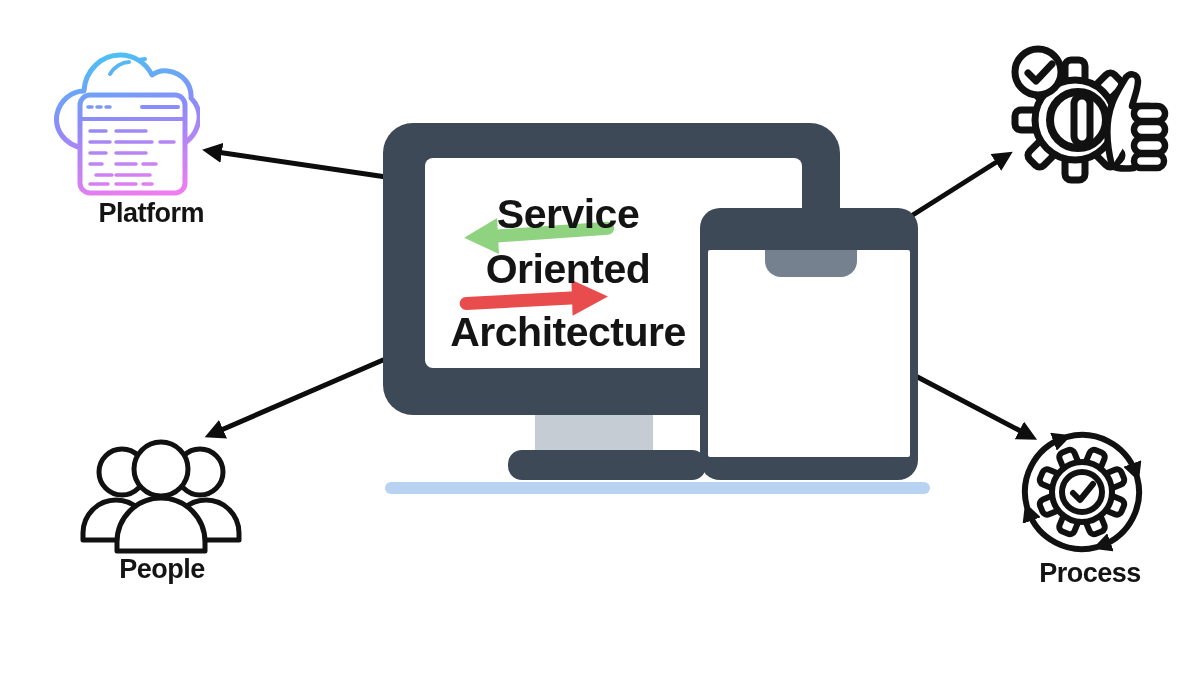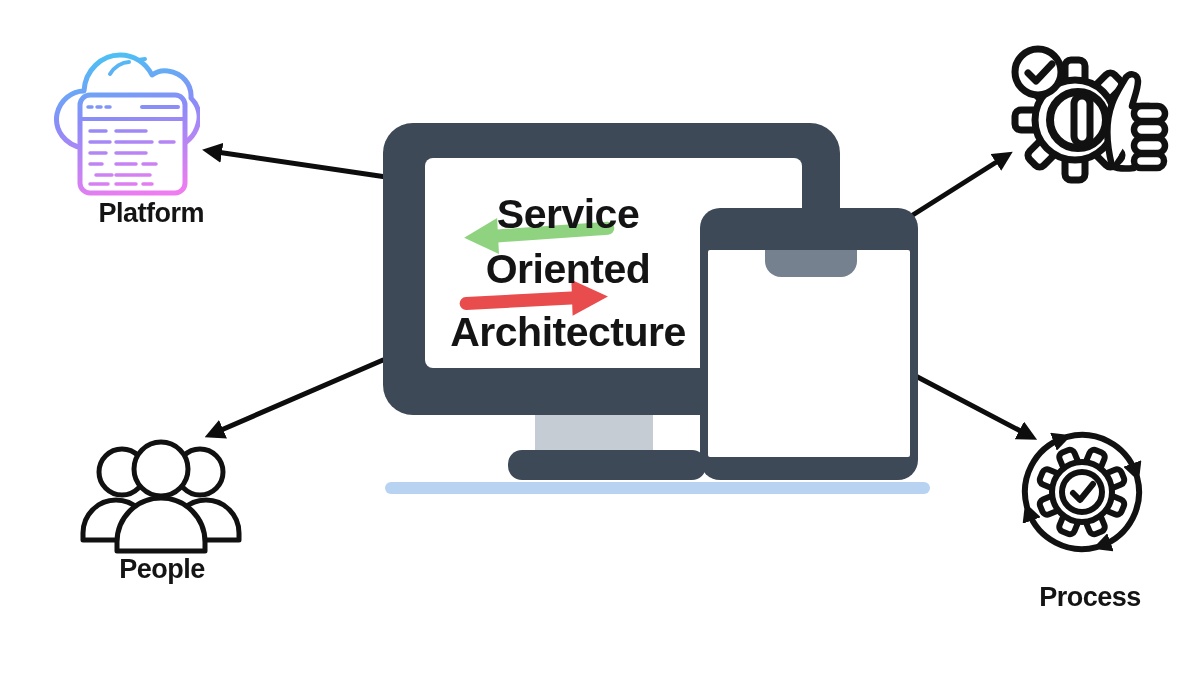--- a/index.html
+++ b/index.html
@@ -22,21 +22,21 @@
   .t1{top:186px;margin-top:8px;} .t2{top:249px;} .t3{top:312px;}
   .dir-arrow{z-index:4;}
 
   
   .connectors{left:0;top:0;z-index:1;}
   .icon{z-index:2;}
   .icon-label{font-weight:700;font-size:27px;color:#141414;text-align:center;z-index:2;letter-spacing:-0.5px;}
   .lbl-platform{left:44px;top:198px;width:160px;text-align:right;}
   .lbl-practice{left:1008px;top:183px;width:160px;}
   .lbl-people{left:82px;top:554px;width:160px;}
-  .lbl-process{left:1010px;top:582px;width:160px;}
+  .lbl-process{left:1010px;top:558px;width:160px;}
 </style>
 </head>
 <body>
 
 <div class="abs" style="width:1200px;height:674px;">
 
   <svg class="abs connectors" width="1200" height="674" viewBox="0 0 1200 674">
     <defs>
       <marker id="ah" viewBox="0 0 10 10" refX="6" refY="5" markerWidth="4" markerHeight="4" orient="auto">
         <path d="M0,0 L10,5 L0,10 Z" fill="#0d0d0d"></path>

